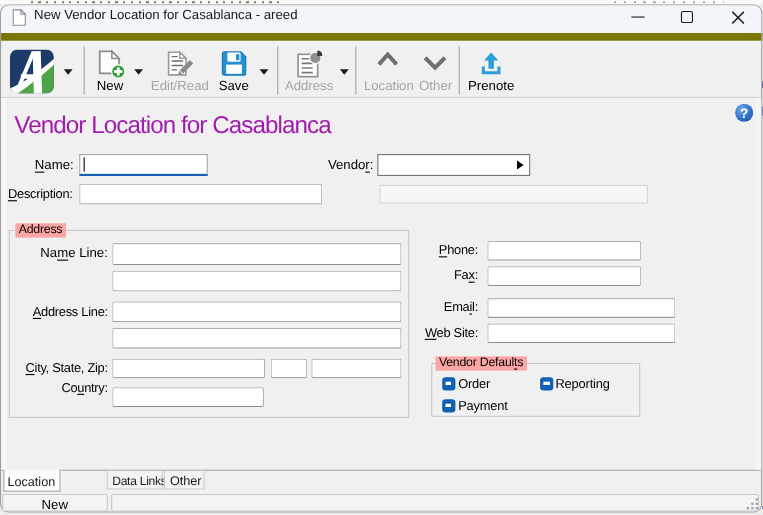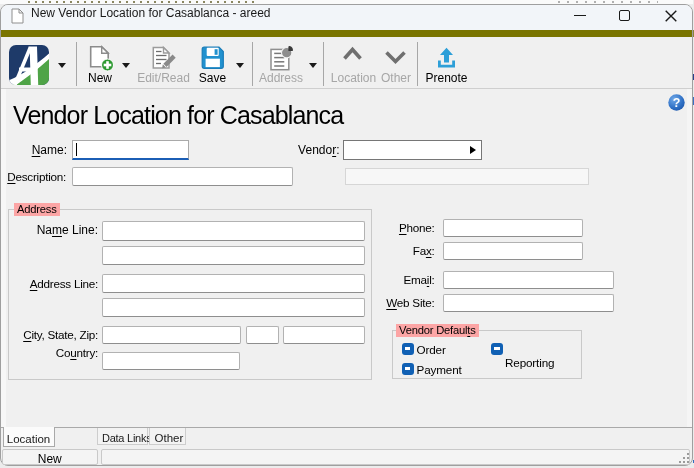--- a/index.html
+++ b/index.html
@@ -9,21 +9,21 @@
 #topstrip { left:0; top:0; width:694px; height:4px; background:#fafafa; }
 #win { left:0; top:4px; width:692.5px; height:462px; background:#f0f0f0; border:1px solid #9f9f9f; border-radius:8px; }
 #titlebar { left:1px; top:5px; width:690.5px; height:25px; background:#f2f5f9; border-radius:7px 7px 0 0; }
 #titletext { left:31px; top:1px; height:24px; line-height:24px; font-size:12px; color:#191919; white-space:nowrap; }
 #olive { left:1px; top:30px; width:690.5px; height:7px; background:#7a7500; }
 #tbline { left:1px; top:88px; width:690.5px; height:1px; background:#cfcfcf; }
 .sep { width:1px; top:42px; height:44px; background:#a7a7a7; }
 .tblabel { top:71px; height:14px; line-height:14px; font-size:12px; text-align:center; white-space:nowrap; }
 .gray { color:#a6a6a6; }
 .ddarrow { width:0; height:0; border-left:4.5px solid transparent; border-right:4.5px solid transparent; border-top:5px solid #1a1a1a; }
-.heading { left:13px; top:101px; font-size:25px; letter-spacing:-0.85px;  color:#000000; white-space:nowrap; }
+.heading { left:13px; top:101px; font-size:22px; letter-spacing:-0.85px;  color:#a21caf; white-space:nowrap; }
 .lbl { font-size:11.7px; letter-spacing:-0.25px; height:15px; line-height:15px; color:#000; white-space:nowrap; text-align:right; }
 .bold { font-weight:normal; font-size:12px; letter-spacing:0; }
 .inp { background:#fff; border:1px solid #b2b2b2; border-bottom-color:#8e8e8e; border-radius:2px; }
 u { text-decoration:underline; text-underline-offset:1.5px; }
 .fs { border:1px solid #c9c9c9; }
 .legend { font-size:11.2px; letter-spacing:-0.2px; height:13px; line-height:13px; background:#fca5a5; padding:0 3px; white-space:nowrap; }
 .cb { width:12px; height:12px; background:#1060b4; border-radius:3px; }
 .cb::after { content:""; position:absolute; left:3.2px; top:4.7px; width:5.6px; height:2.6px; background:#fff; }
 .cblbl { font-size:11.7px; letter-spacing:-0.15px; height:13px; line-height:13px; white-space:nowrap; }
 .tab { font-size:11.5px; text-align:center; color:#1a1a1a; white-space:nowrap; overflow:visible; }
@@ -188,21 +188,21 @@
 <div class="abs lbl" style="left:334.5px;width:100px;top:272px;">Ema<u>i</u>l:</div>
 <div class="abs inp" style="left:443px;top:271px;width:170.5px;height:18px;"></div>
 <div class="abs lbl" style="left:334.5px;width:100px;top:295px;"><u>W</u>eb Site:</div>
 <div class="abs inp" style="left:443px;top:294px;width:170.5px;height:18px;"></div>
 
 <div class="abs fs" style="left:391.5px;top:330px;width:190.5px;height:49px;"></div>
 <div class="abs legend" style="left:396px;top:323.5px;">Vendor Defaul<u>t</u>s</div>
 <div class="abs cb" style="left:401.5px;top:342.5px;"></div>
 <div class="abs cblbl" style="left:416.5px;top:342.5px;">Order</div>
 <div class="abs cb" style="left:491px;top:342.5px;"></div>
-<div class="abs cblbl" style="left:505px;top:342.5px;margin-top:13px;">Reporting</div>
+<div class="abs cblbl" style="left:505px;top:342.5px;">Reporting</div>
 <div class="abs cb" style="left:401.5px;top:362.5px;"></div>
 <div class="abs cblbl" style="left:416.5px;top:362.5px;">Payment</div>
 
 <div class="abs" style="left:1px;top:427px;width:2px;height:1px;background:#a9a9a9;"></div>
 <div class="abs" style="left:54.5px;top:427px;width:637px;height:1px;background:#a9a9a9;"></div>
 <div class="abs tab" style="left:2.5px;top:427px;width:52px;height:19.5px;line-height:13px;padding-top:5.5px;background:#fbfbfb;border:1px solid #a9a9a9;border-top:none;">Location</div>
 <div class="abs tab itab" style="left:55.5px;width:41px;text-align:left;padding-left:5px;margin-top:48px;">EFT</div>
 <div class="abs tab itab" style="left:97px;width:50.5px;text-align:left;padding-left:4px;font-size:11px;letter-spacing:-0.25px;">Data Links</div>
 <div class="abs tab itab" style="left:148.5px;width:37px;text-align:left;padding-left:5px;">Other</div>
 

